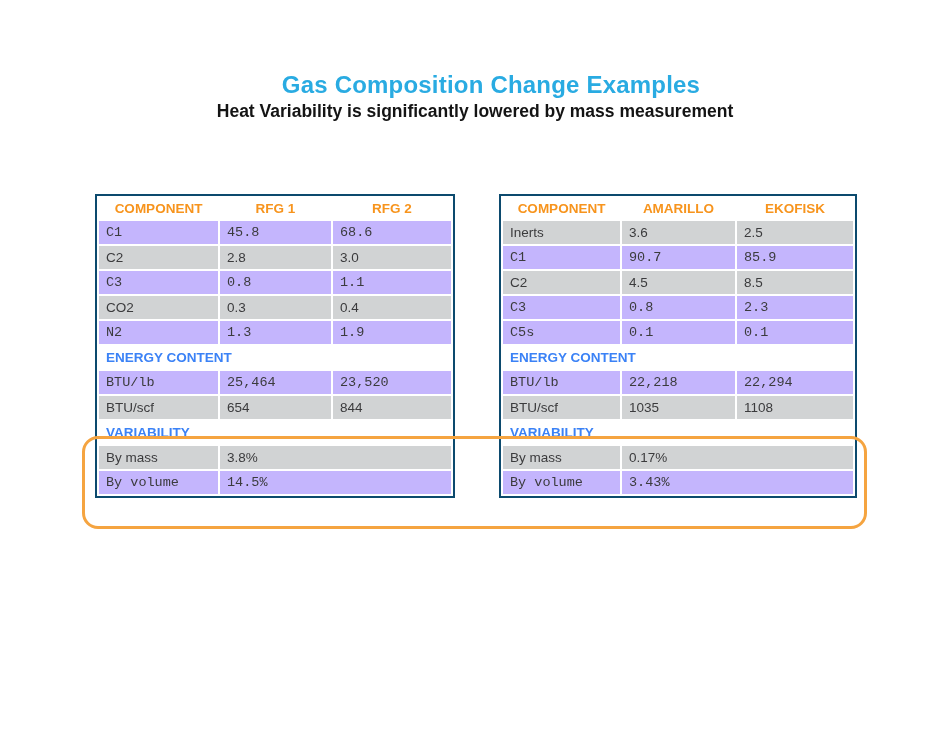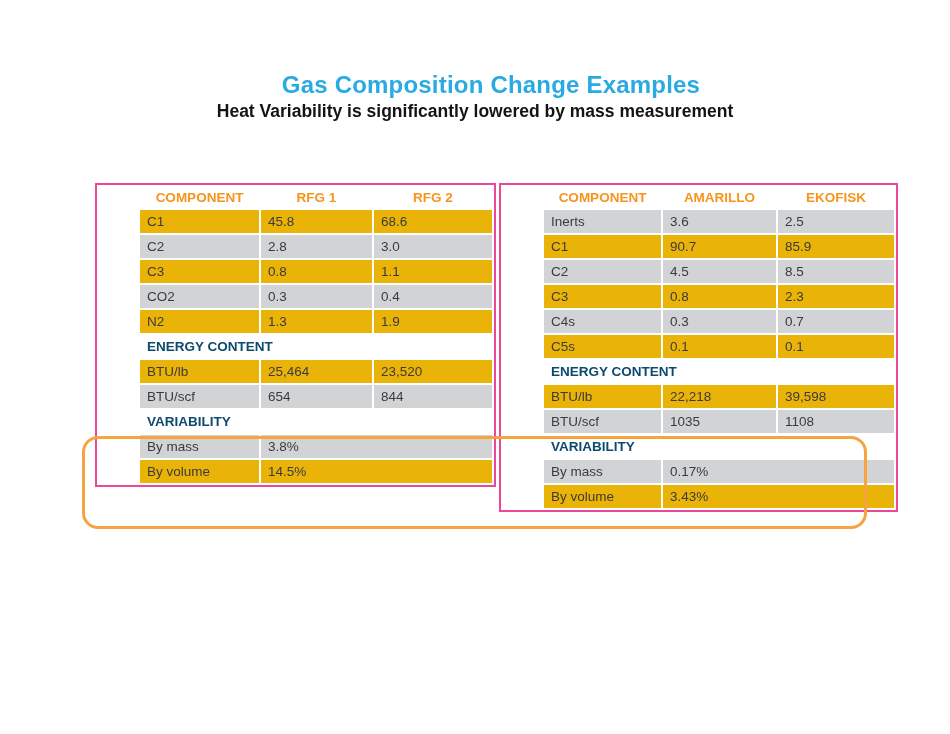--- a/index.html
+++ b/index.html
@@ -12,45 +12,45 @@
     position: absolute; top: 71px; left: 16px; width: 100%;
     text-align: center; color: #29ABE2; font-size: 24px; font-weight: bold;
     letter-spacing: 0.2px;
   }
   .page-subtitle {
     position: absolute; top: 101px; left: 0; width: 100%;
     text-align: center; color: #141414; font-size: 17.5px; font-weight: bold;
   }
 
   table.gas-table {
-    position: absolute; top: 183px;
+    position: absolute; top: 194px;
     border-collapse: separate; border-spacing: 2px;
     background: #ffffff;
-    border: 2px solid #ec4899;
+    border: 2px solid #0c4a6e;
     table-layout: fixed;
-    font-size: 13.5px; color: #3B3B3D; padding-left: 41px;
+    font-size: 13.5px; color: #3B3B3D;
   }
   .t-left  { left: 95px;  width: 358px; }
   .t-right { left: 499px; width: 354px; }
 
   table.gas-table th {
     height: 21px; padding: 0 6px;
     background: #ffffff; color: #F7941D;
     font-weight: bold; font-size: 13.5px; text-align: center;
     white-space: nowrap; overflow: hidden;
   }
   table.gas-table td {
     height: 23px; padding: 0 7px;
     text-align: left; vertical-align: middle;
     white-space: nowrap; overflow: hidden;
   }
   tr.gray  td { background: #D1D3D4; }
-  tr.light td { background: #eab308; }
+  tr.light td { background: #c4b5fd; font-family: Liberation Mono, monospace; }
   tr.section td {
-    background: #ffffff; color: #0c4a6e; font-weight: bold;
+    background: #ffffff; color: #3b82f6; font-weight: bold;
   }
 
   .highlight-box {
     position: absolute; left: 82px; top: 436px;
     width: 785px; height: 93px;
     border: 3px solid #F5A440; border-radius: 16px;
     background: transparent;
     pointer-events: none; z-index: 5;
   }
 </style>
@@ -151,37 +151,32 @@
     <tr class="gray">
       <td>C2</td>
       <td>4.5</td>
       <td>8.5</td>
     </tr>
     <tr class="light">
       <td>C3</td>
       <td>0.8</td>
       <td>2.3</td>
     </tr>
-    <tr class="gray">
-      <td>C4s</td>
-      <td>0.3</td>
-      <td>0.7</td>
-    </tr>
     <tr class="light">
       <td>C5s</td>
       <td>0.1</td>
       <td>0.1</td>
     </tr>
     <tr class="section">
       <td colspan="3">ENERGY CONTENT</td>
     </tr>
     <tr class="light">
       <td>BTU/lb</td>
       <td>22,218</td>
-      <td>39,598</td>
+      <td>22,294</td>
     </tr>
     <tr class="gray">
       <td>BTU/scf</td>
       <td>1035</td>
       <td>1108</td>
     </tr>
     <tr class="section">
       <td colspan="3">VARIABILITY</td>
     </tr>
     <tr class="gray">

